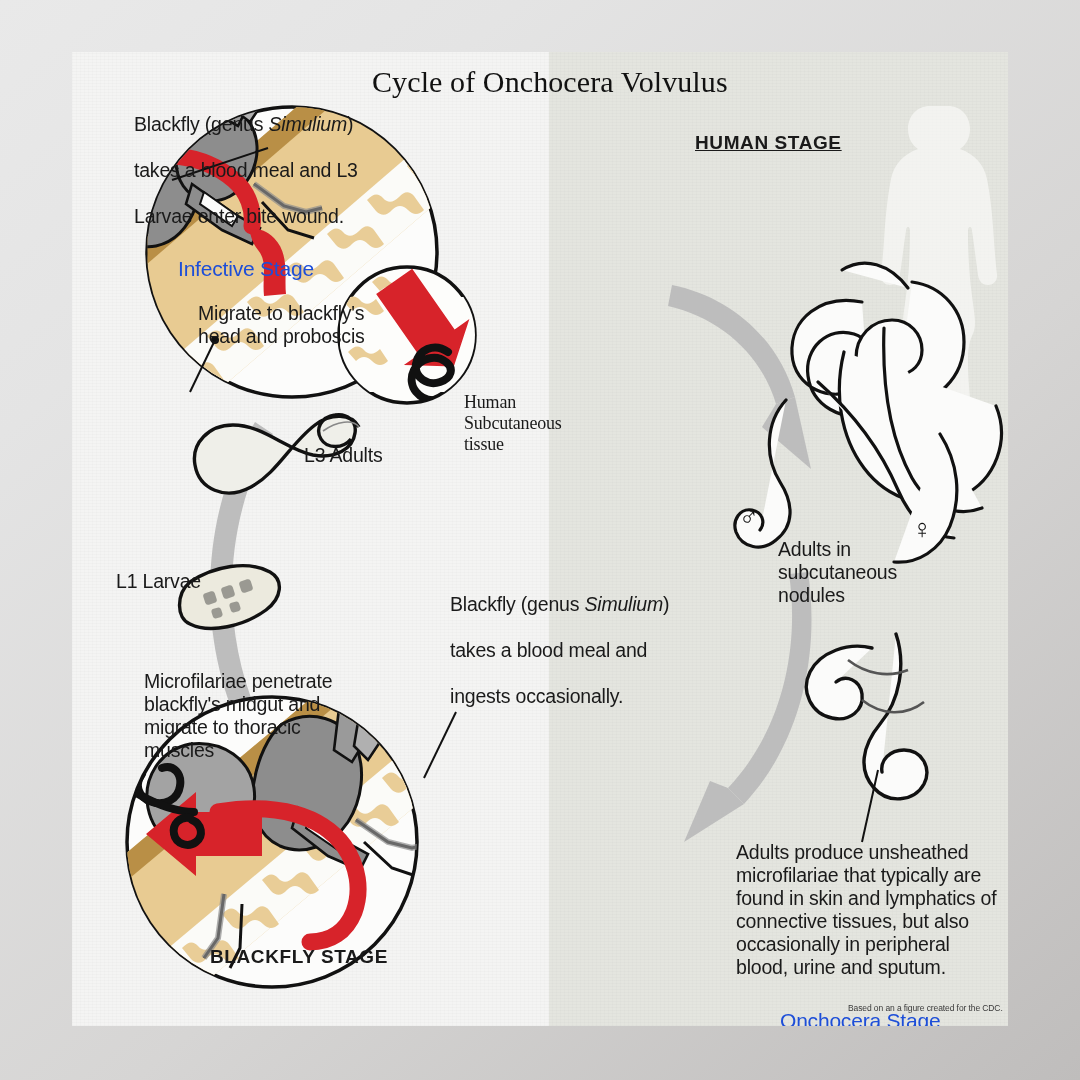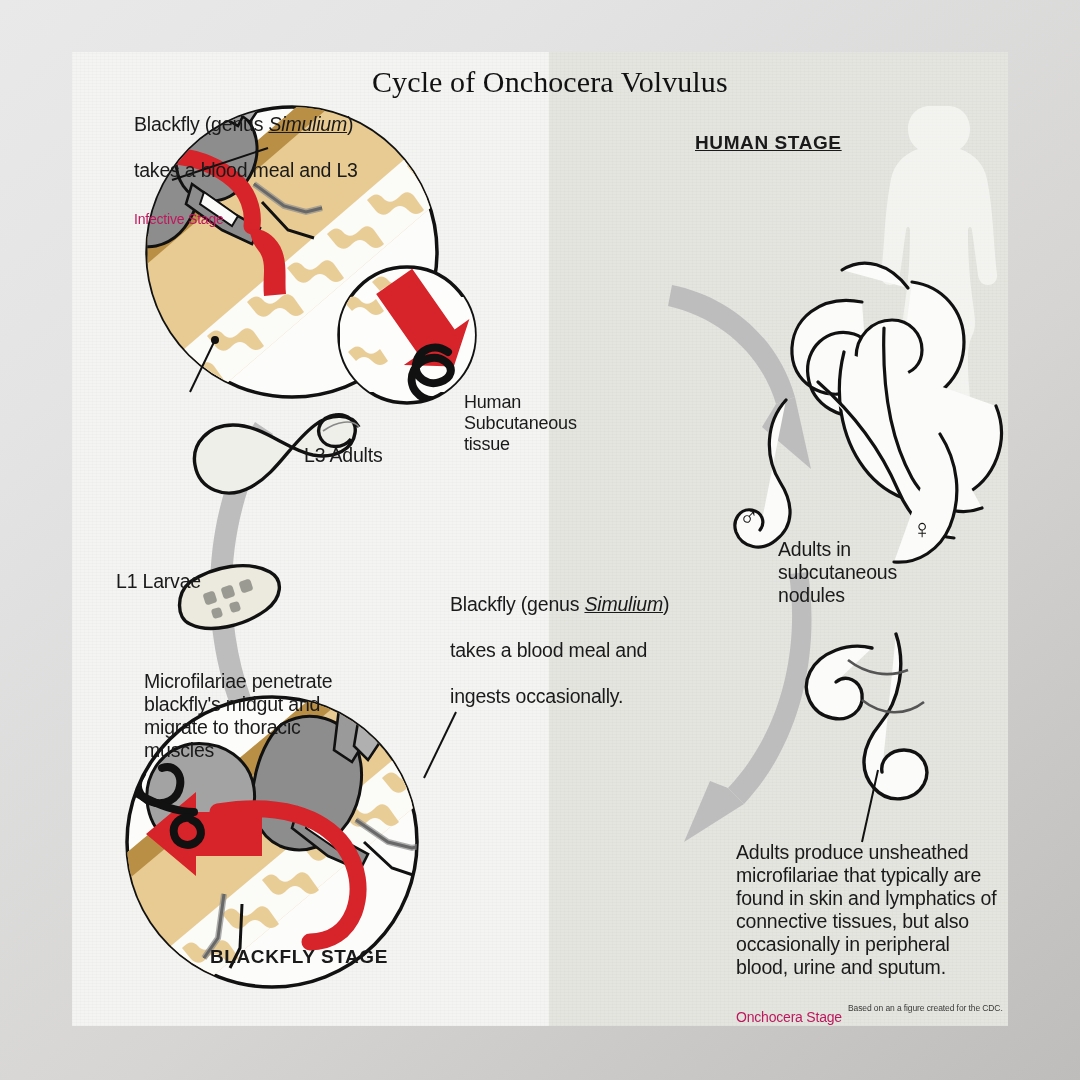--- a/index.html
+++ b/index.html
@@ -71,28 +71,28 @@
     white-space: pre-line;
     letter-spacing: -0.2px;
   }
   .title {
     font-family: "Liberation Serif", serif;
     font-size: 30px;
     color: #111;
     letter-spacing: 0.1px;
   }
   .body-txt { font-size: 19.5px; }
-  .small-txt { font-size: 18px; }
+  .small-txt { font-size: 18px; font-family: Liberation Serif, serif; }
   .stage-label {
     font-weight: bold;
     font-size: 19px;
     letter-spacing: 0.6px;
   }
-  .red { color: #be185d; font-size: 14px; }
-  .ital { font-style: italic; text-decoration: underline; }
+  .red { color: #1d4ed8; font-size: 21px; margin-left: 44px; }
+  .ital { font-style: italic; }
   .credit {
     font-size: 8.5px;
     color: #3a3a3a;
     letter-spacing: -0.1px;
   }
   .sym { font-size: 27px; color: #111; }
 </style>
 </head>
 <body>
 
@@ -345,25 +345,28 @@
       </g>
 
       <path d="M384 660 L352 726" stroke="#111" stroke-width="2" fill="none"></path>
     </svg>
 
     <div class="txt title" style="left:300px; top:12px;">Cycle of Onchocera Volvulus</div>
 
     <div class="txt body-txt" style="left:62px; top:38px; width:270px;">
       <div><span>Blackfly (genus </span><span class="ital">Simulium</span><span>)</span></div>
       <div>takes a blood meal and L3</div>
+      <div>Larvae enter bite wound.</div>
       <div class="red" style="margin-top:6px;">Infective Stage</div>
     </div>
 
     <div class="txt stage-label" style="left:623px; top:80px;text-decoration:underline;">HUMAN STAGE</div>
 
+    <div class="txt body-txt" style="left:126px; top:250px; width:250px;">Migrate to blackfly's
+head and proboscis</div>
 
     <div class="txt body-txt" style="left:232px; top:392px;">L3 Adults</div>
 
     <div class="txt body-txt" style="left:44px; top:518px;">L1 Larvae</div>
 
     <div class="txt small-txt" style="left:392px; top:340px; width:160px;">Human
 Subcutaneous
 tissue</div>
 
     <div class="txt body-txt" style="left:72px; top:618px; width:250px;">Microfilariae penetrate

